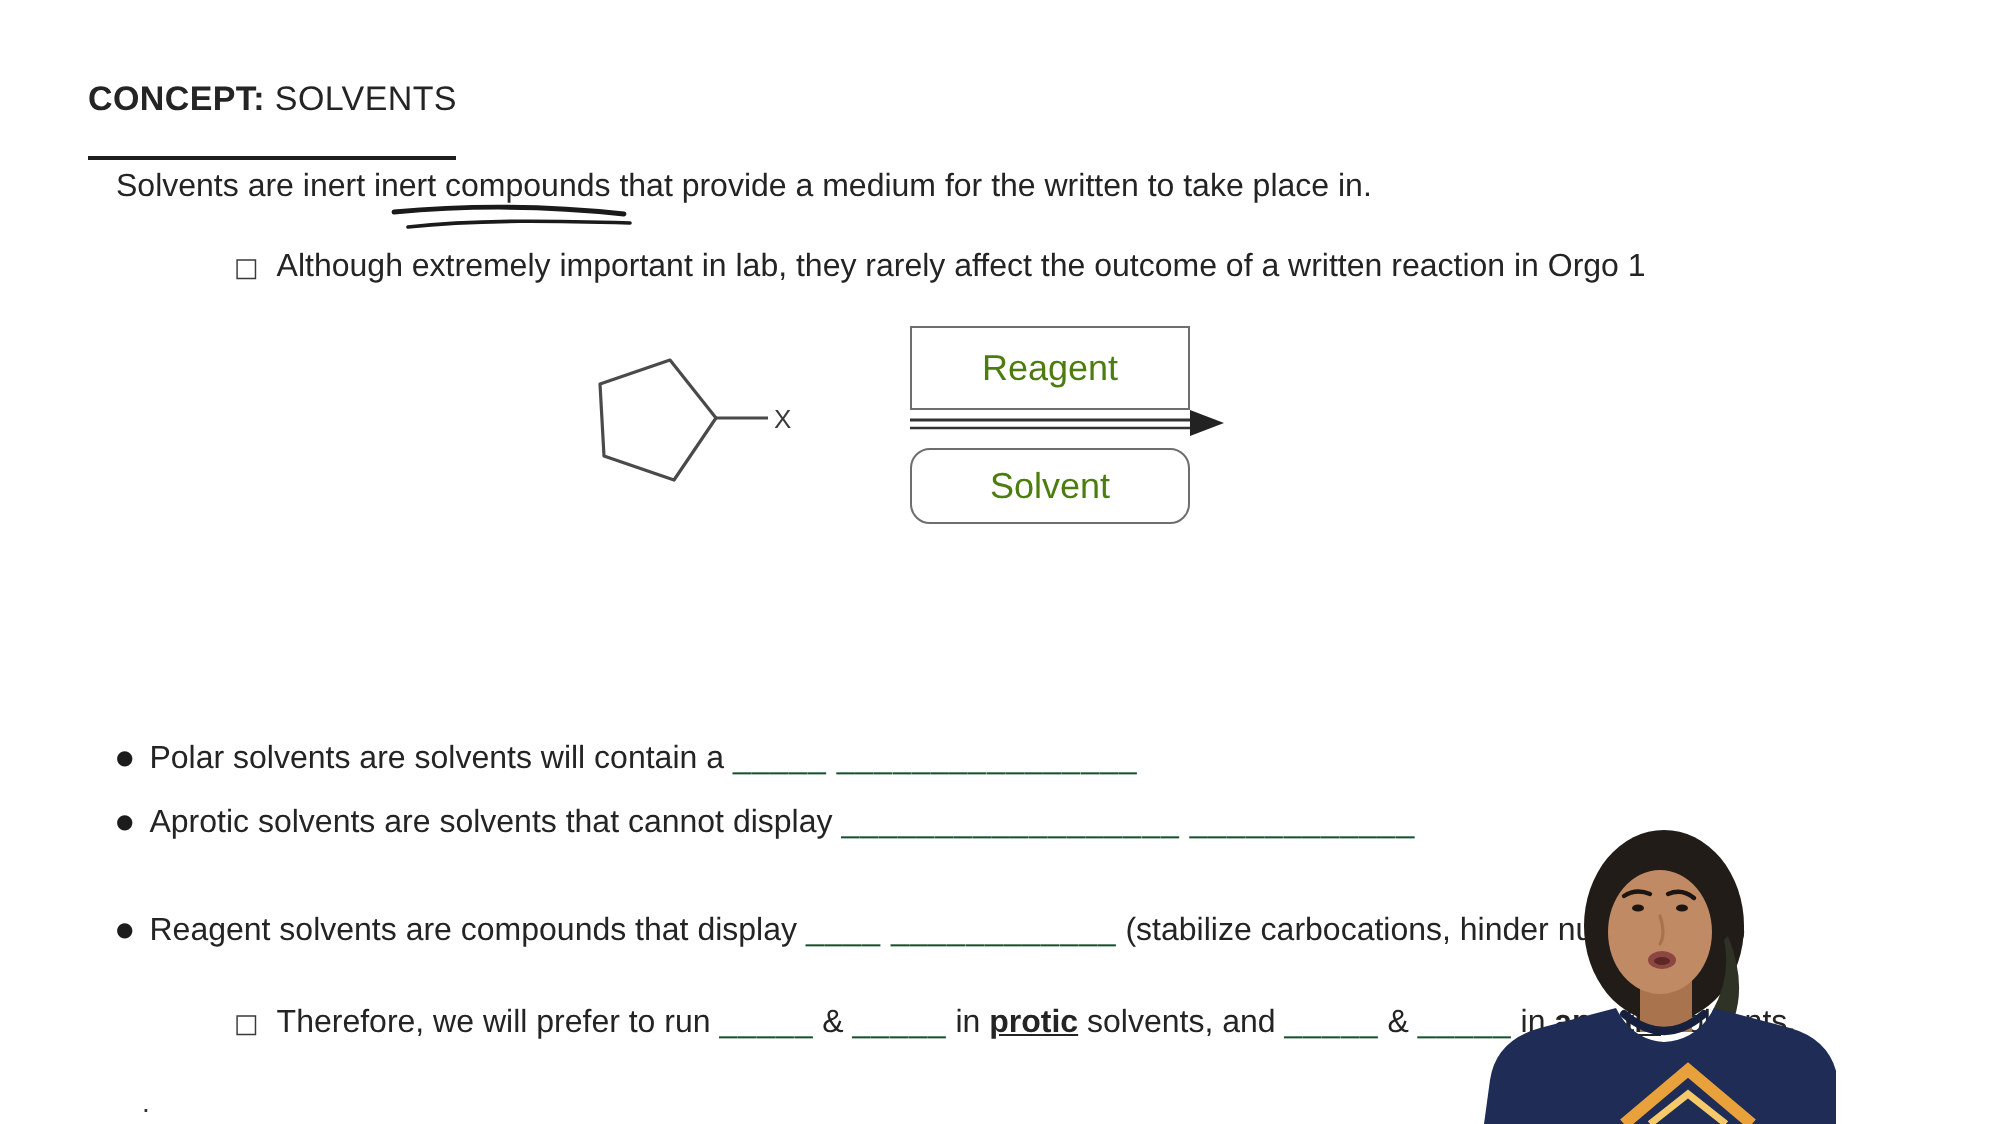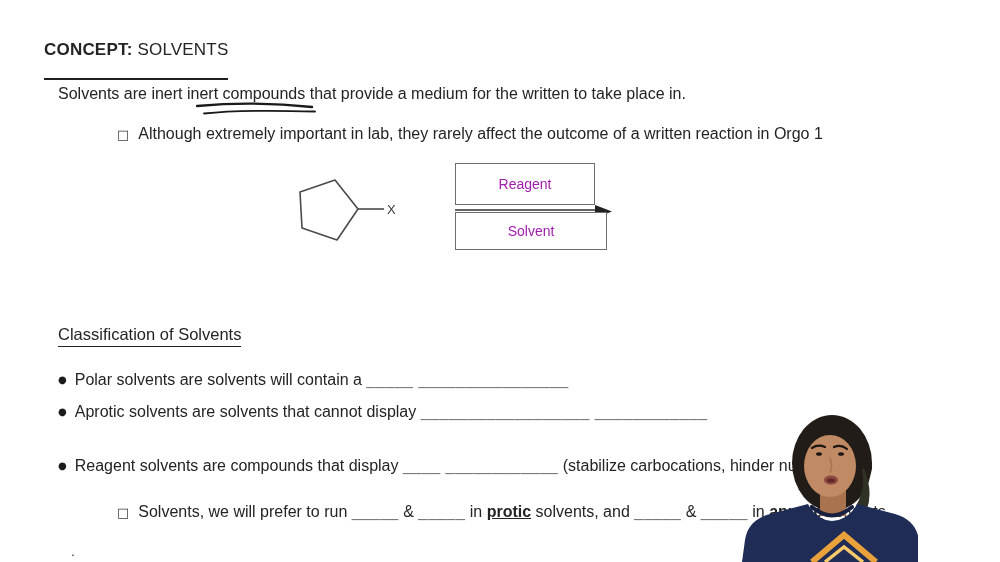--- a/index.html
+++ b/index.html
@@ -15,27 +15,27 @@
     left:44px;top:40px;font-size:17px;font-weight:bold;
     border-bottom:2px solid #1f1f1f;padding-bottom:18px;letter-spacing:.2px;
   }
   .title .topic{font-weight:normal;}
   .heading{
     left:58px;top:325px;font-size:16.5px;
     border-bottom:1.5px solid #222;padding-bottom:2px;
   }
   .marker-dot{font-family:"DejaVu Sans",sans-serif;font-size:10px;vertical-align:2px;margin-right:8px;color:#1c1c1c;}
   .marker-sq{font-family:"DejaVu Sans",sans-serif;font-size:13px;margin-right:9px;color:#3a3a3a;}
-  .blank{letter-spacing:.5px;color:#737373;}
+  .blank{letter-spacing:.5px;color:#14532d;}
   .box{
     border:1.5px solid #6e6e6e;display:flex;align-items:center;justify-content:center;
-    font-size:14px;color:#a21caf;background:#fff;box-sizing:border-box;
+    font-size:18px;color:#4d7c0f;background:#fff;box-sizing:border-box;
   }
   .reagent-box{left:455px;top:163px;width:140px;height:42px;}
-  .solvent-box{left:455px;top:212px;width:152px;height:38px;}
+  .solvent-box{left:455px;top:224px;width:140px;height:38px;border-radius:10px;}
   svg{display:block;}
   .presenter{z-index:30;}
 </style>
 </head>
 <body>
 
 <div class="page">
 
   <div class="abs title">
     <span>CONCEPT:</span><span class="topic"> SOLVENTS</span>
@@ -67,36 +67,35 @@
   <svg class="abs" style="left:455px;top:203px;" width="160" height="18" viewBox="0 0 160 18">
     <line x1="0" y1="7" x2="144" y2="7" stroke="#333" stroke-width="1.5"></line>
     <line x1="0" y1="11" x2="140" y2="11" stroke="#333" stroke-width="1.3"></line>
     <polygon points="140,2 157,8.5 140,15" fill="#222"></polygon>
   </svg>
 
   <div class="abs box solvent-box">
     <span>Solvent</span>
   </div>
 
-  <div class="abs heading">Classification of Solvents</div>
 
   <div class="abs t16" style="left:58px;top:370px;">
     <span class="marker-dot">●</span><span class="i">Polar solvents</span><span> are solvents will contain a </span><span class="blank">_____</span><span class="blank"> ________________</span>
   </div>
 
   <div class="abs t16" style="left:58px;top:402px;">
     <span class="marker-dot">●</span><span class="i">Aprotic solvents</span><span> are solvents that cannot display </span><span class="blank">__________________</span><span class="blank"> ____________</span>
   </div>
 
   <div class="abs t16" style="left:58px;top:456px;">
     <span class="marker-dot">●</span><span class="i">Reagent solvents</span><span> are compounds that display </span><span class="blank">____</span><span class="blank"> ____________</span><span> (stabilize carbocations, hinder nucleophiles)</span>
   </div>
 
   <div class="abs t16" style="left:117px;top:502px;">
-    <span class="marker-sq">□</span><span>Solvents, we will prefer to run </span><span class="blank">_____</span><span> &amp; </span><span class="blank">_____</span><span> in </span><span class="b">protic</span><span> solvents, and </span><span class="blank">_____</span><span> &amp; </span><span class="blank">_____</span><span> in </span><span class="b">aprotic</span><span> solvents,</span>
+    <span class="marker-sq">□</span><span>Therefore, we will prefer to run </span><span class="blank">_____</span><span> &amp; </span><span class="blank">_____</span><span> in </span><span class="b">protic</span><span> solvents, and </span><span class="blank">_____</span><span> &amp; </span><span class="blank">_____</span><span> in </span><span class="b">aprotic</span><span> solvents,</span>
   </div>
 
   <div class="abs" style="left:71px;top:543px;font-size:14px;color:#333;">.</div>
 
   <svg class="abs presenter" style="left:728px;top:408px;" width="190" height="154" viewBox="0 0 190 154">
 
     <ellipse cx="104" cy="55" rx="40" ry="48" fill="#221c18"></ellipse>
     <path d="M136,60 Q146,85 138,104 L128,98 Q138,80 134,62 Z" fill="#2e3326"></path>
 
     <rect x="92" y="80" width="26" height="28" fill="#a9744d"></rect>

